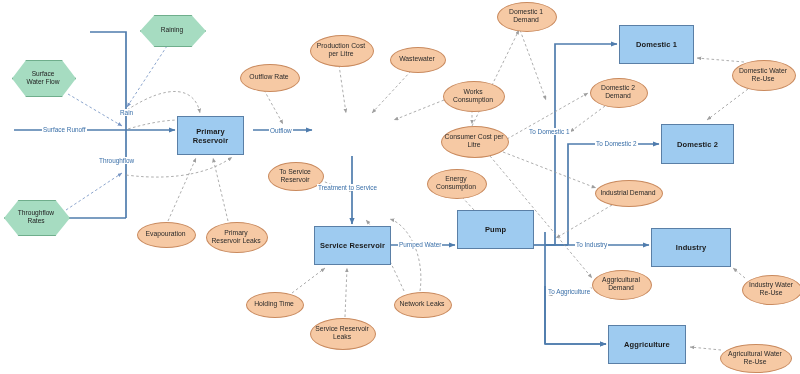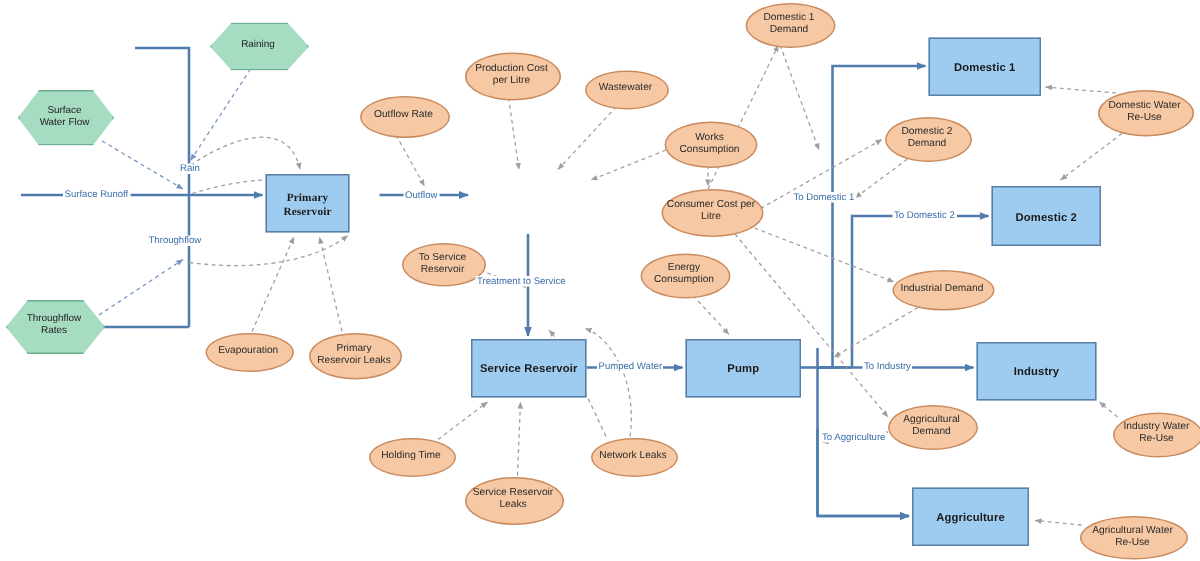--- a/index.html
+++ b/index.html
@@ -130,23 +130,23 @@
       <path d="M744 62 L697 58" marker-end="url(#ahs)"></path>
 
       <path d="M748 89 L707 120" marker-end="url(#ahs)"></path>
 
       <path d="M745 278 L733 268" marker-end="url(#ahs)"></path>
 
       <path d="M721 350 L690 347" marker-end="url(#ahs)"></path>
     </g>
   </svg>
 
-  <div class="node stock" style="left:177px;top:116px;width:56px;height:39px;font-family:Liberation Serif, serif;">Primary Reservoir</div>
+  <div class="node stock" style="left:177px;top:116px;width:67px;height:39px;">Primary Reservoir</div>
   <div class="node stock" style="left:314px;top:226px;width:77px;height:39px;">Service Reservoir</div>
-  <div class="node stock" style="left:457px;top:226px;width:77px;height:39px;">Pump</div>
+  <div class="node stock" style="left:457px;top:210px;width:77px;height:39px;">Pump</div>
   <div class="node stock" style="left:619px;top:25px;width:75px;height:39px;">Domestic 1</div>
   <div class="node stock" style="left:661px;top:124px;width:73px;height:40px;">Domestic 2</div>
   <div class="node stock" style="left:651px;top:228px;width:80px;height:39px;">Industry</div>
   <div class="node stock" style="left:608px;top:325px;width:78px;height:39px;">Aggriculture</div>
 
   <div class="node src" style="left:12px;top:60px;width:62px;height:35px;">
     <span class="hx"></span>
     <span class="tx">Surface<br>Water Flow</span>
   </div>
   <div class="node src" style="left:140px;top:15px;width:64px;height:30px;">

